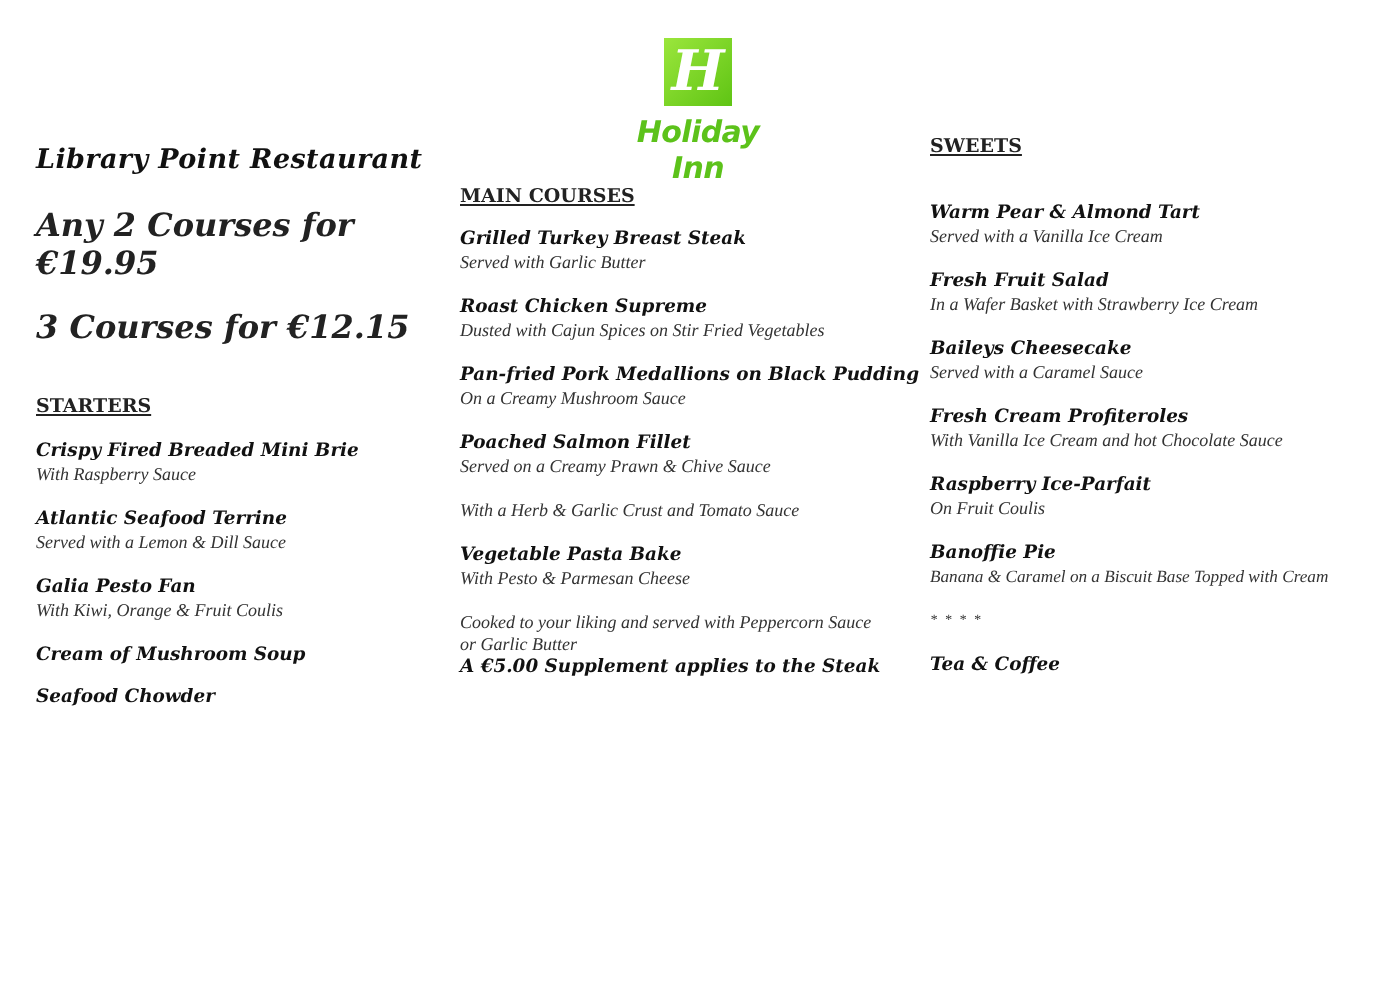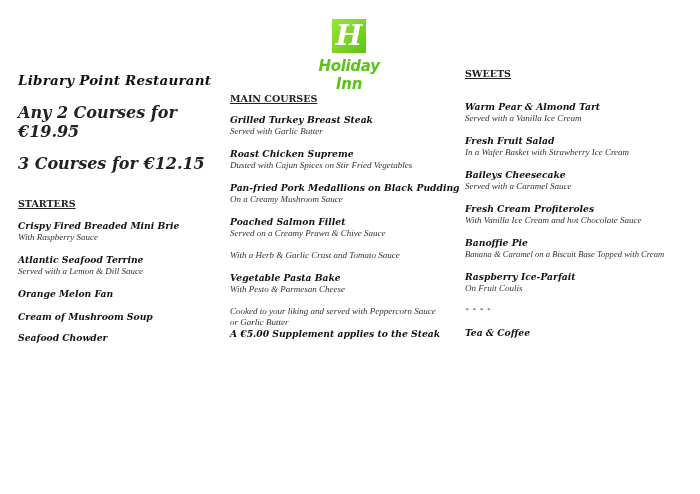--- a/index.html
+++ b/index.html
@@ -36,21 +36,22 @@
   <div class="section" style="margin-top:25px; margin-bottom:11px;">STARTERS</div>
   <div class="item">
     <div class="dish">Crispy Fired Breaded Mini Brie</div>
     <div class="desc">With Raspberry Sauce</div>
   </div>
   <div class="item">
     <div class="dish">Atlantic Seafood Terrine</div>
     <div class="desc">Served with a Lemon &amp; Dill Sauce</div>
   </div>
   <div class="item">
-    <div class="dish">Orange Melon Fan</div>
+    <div class="dish">Galia Pesto Fan</div>
+    <div class="desc">With Kiwi, Orange &amp; Fruit Coulis</div>
   </div>
   <div class="item" style="margin-bottom:9px;">
     <div class="dish">Cream of Mushroom Soup</div>
   </div>
   <div class="item">
     <div class="dish">Seafood Chowder</div>
   </div>
 </div>
 
 <div class="col" style="left:230px; top:93px; width:240px;">
@@ -97,22 +98,22 @@
   </div>
   <div class="item">
     <div class="dish">Baileys Cheesecake</div>
     <div class="desc">Served with a Caramel Sauce</div>
   </div>
   <div class="item">
     <div class="dish">Fresh Cream Profiteroles</div>
     <div class="desc">With Vanilla Ice Cream and hot Chocolate Sauce</div>
   </div>
   <div class="item">
+    <div class="dish">Raspberry Ice-Parfait</div>
+    <div class="desc">On Fruit Coulis</div>
+  </div>
+  <div class="item">
     <div class="dish">Banoffie Pie</div>
     <div class="desc" style="font-size:8.6px;">Banana &amp; Caramel on a Biscuit Base Topped with Cream</div>
-  </div>
-  <div class="item">
-    <div class="dish">Raspberry Ice-Parfait</div>
-    <div class="desc">On Fruit Coulis</div>
   </div>
   <div class="desc" style="margin-top:10px; font-size:7px; letter-spacing:1px;">* * * *</div>
   <div class="dish" style="margin-top:11px;">Tea &amp; Coffee</div>
 </div>
 
 </body></html>

